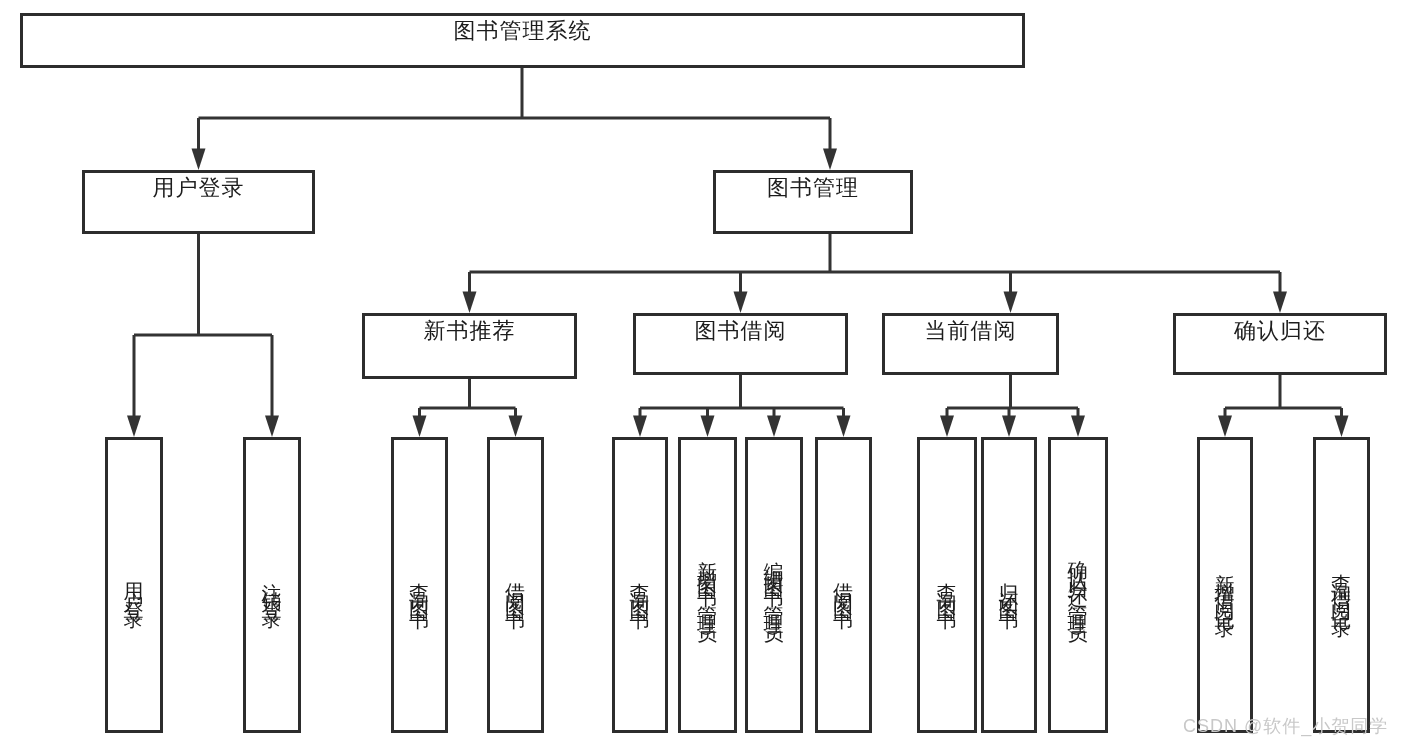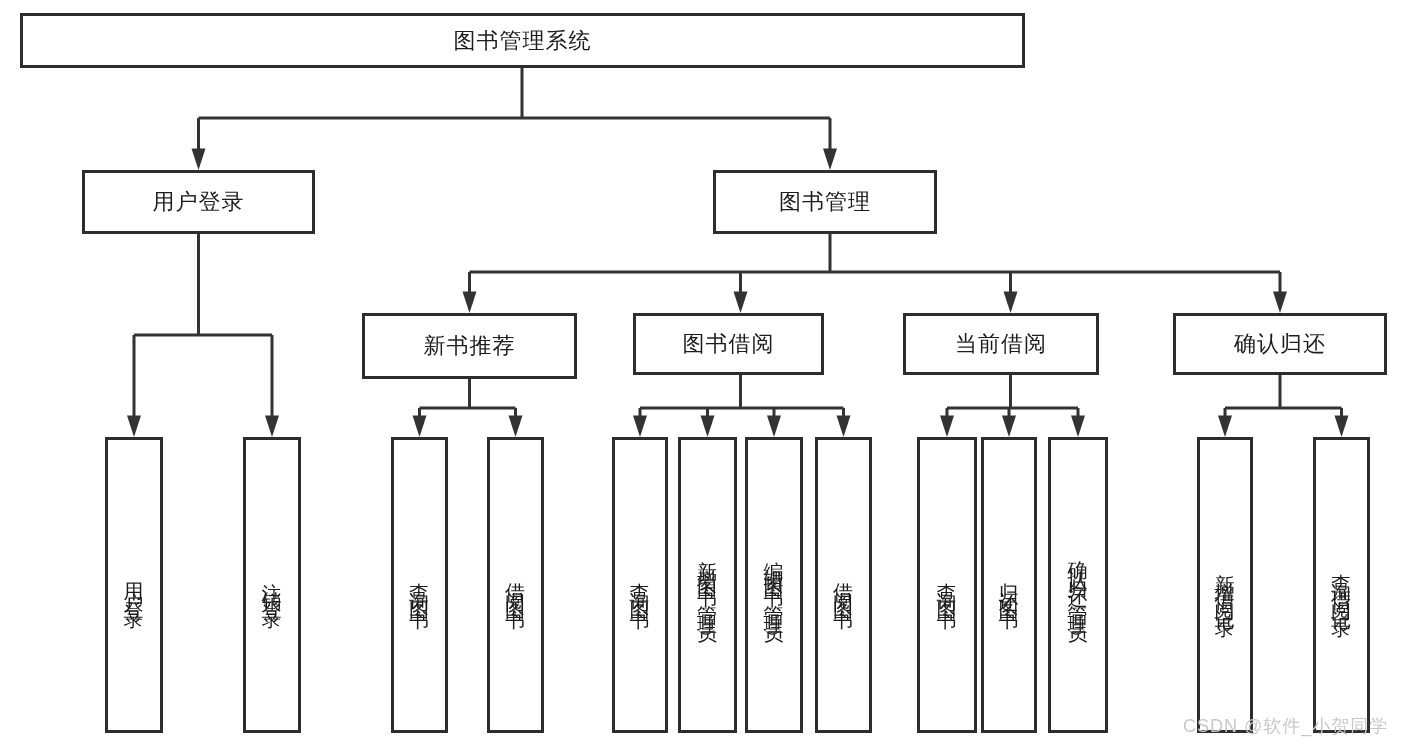--- a/index.html
+++ b/index.html
@@ -11,21 +11,21 @@
     color:#1c1c1c;
     overflow:hidden;
   }
   .connectors{position:absolute;left:0;top:0;z-index:1;}
   .connectors path{stroke:#333333;stroke-width:3;fill:none;}
   .connectors polygon{fill:#333333;stroke:none;}
   .hbox{
     position:absolute;z-index:2;
     background:#ffffff;
     border:3px solid #2d2d2d;
-    display:flex;align-items:center;justify-content:center;
+    display:flex;align-items:flex-start;justify-content:center;
     font-size:22px;letter-spacing:1px;
     box-sizing:border-box;
   }
   .vbox{
     position:absolute;z-index:2;
     background:#ffffff;
     border:3px solid #2d2d2d;
     display:flex;align-items:center;justify-content:center;
     box-sizing:border-box;
   }
@@ -82,31 +82,31 @@
     </g>
   </svg>
 
   <div class="hbox" style="left:20px;top:13px;width:1005px;height:55px">
     <span>图书管理系统</span>
   </div>
 
   <div class="hbox" style="left:82px;top:170px;width:233px;height:64px">
     <span>用户登录</span>
   </div>
-  <div class="hbox" style="left:713px;top:170px;width:224px;height:64px">
+  <div class="hbox" style="left:713px;top:170px;width:200px;height:64px">
     <span>图书管理</span>
   </div>
 
   <div class="hbox" style="left:362px;top:313px;width:215px;height:66px">
     <span>新书推荐</span>
   </div>
-  <div class="hbox" style="left:633px;top:313px;width:191px;height:62px">
+  <div class="hbox" style="left:633px;top:313px;width:215px;height:62px">
     <span>图书借阅</span>
   </div>
-  <div class="hbox" style="left:903px;top:313px;width:196px;height:62px">
+  <div class="hbox" style="left:882px;top:313px;width:177px;height:62px">
     <span>当前借阅</span>
   </div>
   <div class="hbox" style="left:1173px;top:313px;width:214px;height:62px">
     <span>确认归还</span>
   </div>
 
   <div class="vbox" style="left:105px;top:437px;width:58px;height:296px">
     <span class="vtext">用户登录</span>
   </div>
   <div class="vbox" style="left:243px;top:437px;width:58px;height:296px">

